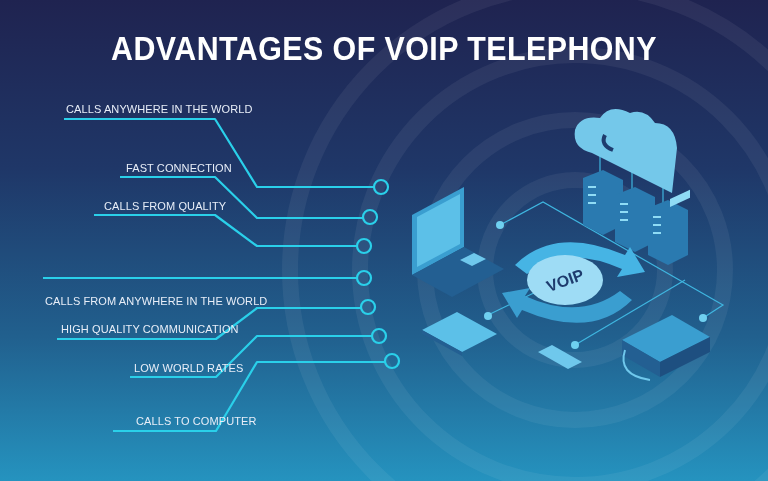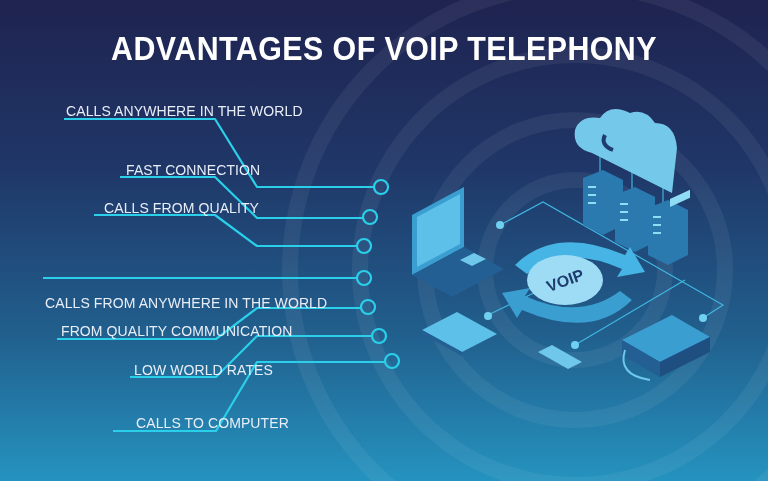--- a/index.html
+++ b/index.html
@@ -2,21 +2,21 @@
 <html><head>
 <meta charset="utf-8">
 <style>
   html,body{margin:0;padding:0;}
   body{width:768px;height:481px;overflow:hidden;position:relative;font-family:"Liberation Sans",sans-serif;
     background:linear-gradient(180deg,#1f2350 0%,#1f3768 35%,#21608e 70%,#2593bf 100%);}
   .rings{position:absolute;left:0;top:0;width:768px;height:481px;}
   .title{position:absolute;left:0;top:30px;width:768px;text-align:center;color:#fff;font-weight:bold;
     font-size:33px;letter-spacing:0.5px;font-family:"Liberation Sans",sans-serif;transform:scaleX(0.92);}
   .lines{position:absolute;left:0;top:0;width:768px;height:481px;}
-  .label{position:absolute;color:#e8eef8;font-size:14px;letter-spacing:0.1px;white-space:nowrap;}
+  .label{position:absolute;color:#e8eef8;font-size:11px;letter-spacing:0.1px;white-space:nowrap;}
   .art{position:absolute;left:400px;top:100px;width:340px;height:300px;}
 </style>
 </head>
 <body>
 
 <svg class="rings" viewBox="0 0 768 481">
   <g fill="none" stroke="#ffffff" stroke-opacity="0.06" stroke-width="16">
     <circle cx="575" cy="270" r="90"></circle>
     <circle cx="575" cy="270" r="150"></circle>
     <circle cx="575" cy="270" r="215"></circle>
@@ -44,21 +44,21 @@
     <circle cx="368" cy="307" r="7"></circle>
     <circle cx="379" cy="336" r="7"></circle>
     <circle cx="392" cy="361" r="7"></circle>
   </g>
 </svg>
 
 <div class="label" style="left:66px;top:103px;">CALLS ANYWHERE IN THE WORLD</div>
 <div class="label" style="left:126px;top:162px;text-align:center;">FAST CONNECTION</div>
 <div class="label" style="left:104px;top:200px;">CALLS FROM QUALITY</div>
 <div class="label" style="left:45px;top:263px;margin-top:32px;">CALLS FROM ANYWHERE IN THE WORLD</div>
-<div class="label" style="left:61px;top:323px;">FROM QUALITY COMMUNICATION</div>
+<div class="label" style="left:61px;top:323px;">HIGH QUALITY COMMUNICATION</div>
 <div class="label" style="left:134px;top:362px;">LOW WORLD RATES</div>
 <div class="label" style="left:116px;top:415px;margin-left:20px;">CALLS TO COMPUTER</div>
 
 <svg class="art" viewBox="0 0 340 300">
 
   <g stroke="#3fb6e0" stroke-width="1.2" fill="none">
     <polyline points="100,125 143,102 323,205 303,218"></polyline>
     <line x1="88" y1="215" x2="140" y2="190"></line>
     <line x1="175" y1="245" x2="285" y2="180"></line>
     <line x1="200" y1="45" x2="200" y2="75"></line>

